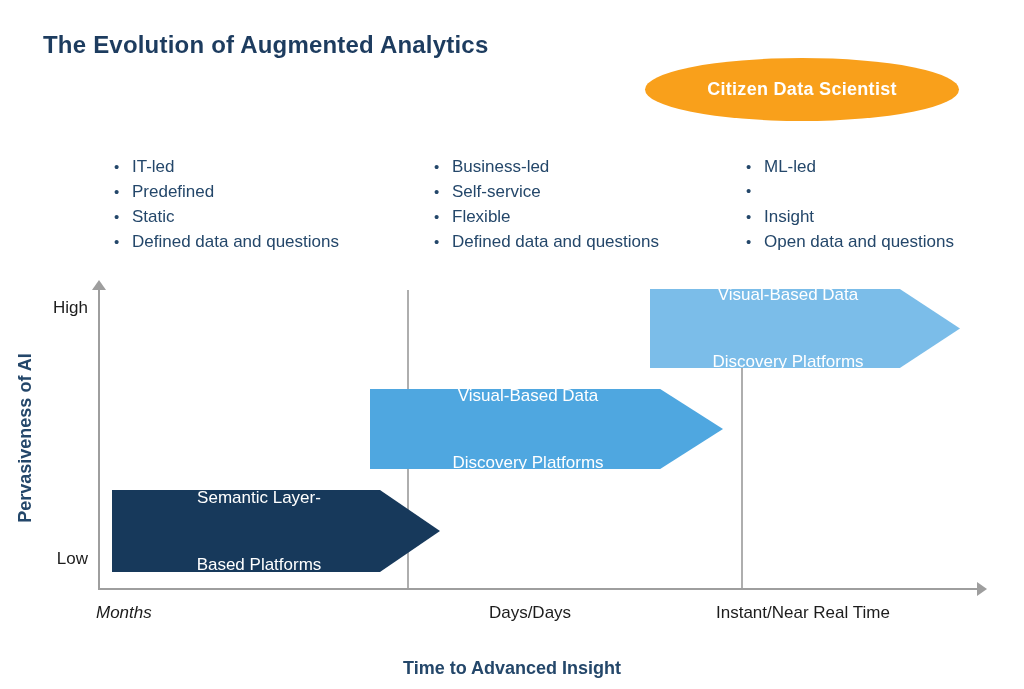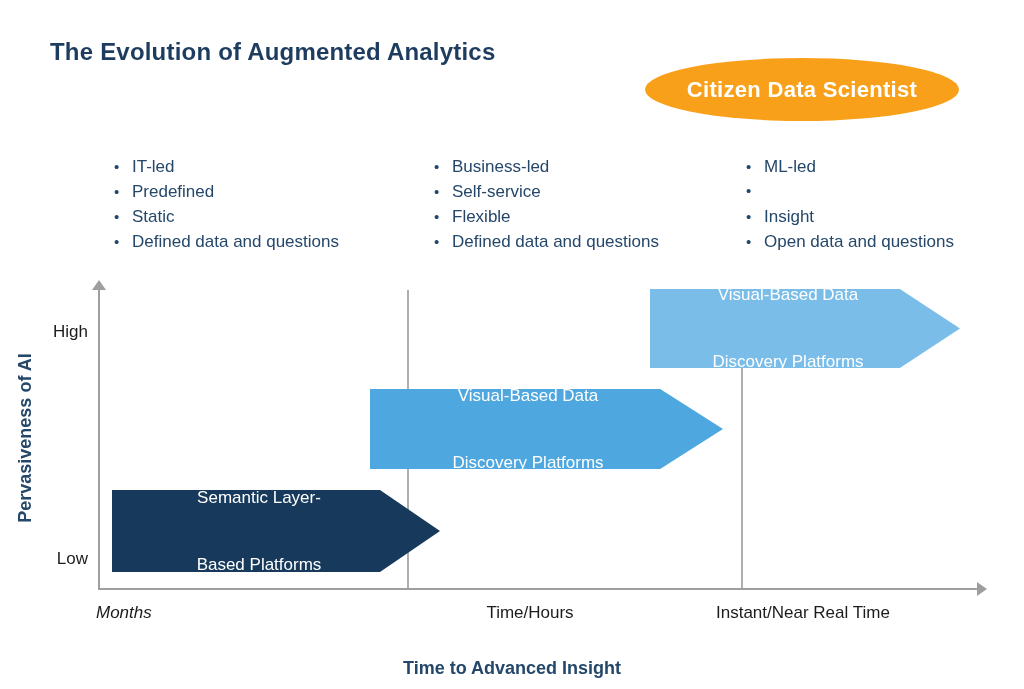--- a/index.html
+++ b/index.html
@@ -2,29 +2,29 @@
 <html><head>
 <meta charset="utf-8">
 <style>
   html,body{margin:0;padding:0;background:#ffffff;}
   .canvas{
     position:relative;width:1024px;height:689px;background:#ffffff;overflow:hidden;
     font-family:"Liberation Sans",sans-serif;
   }
   
   .page-title{
-    position:absolute;left:42px;top:30px;margin:8px;
+    position:absolute;left:42px;top:30px;margin:1px;
     font-size:24px;font-weight:bold;color:#1d3c5f;letter-spacing:.2px;
   }
   
   .badge{
     position:absolute;left:645px;top:58px;width:314px;height:63px;
     border-radius:50%;display:flex;align-items:center;justify-content:center;
   }
-  .badge span{color:#ffffff;font-size:22px;font-weight:bold;letter-spacing:.3px;text-align:center;}
+  .badge span{color:#ffffff;font-size:18px;font-weight:bold;letter-spacing:.3px;text-align:center;}
   
   .bcol{position:absolute;top:157px;list-style:none;margin:0;padding:0;}
   .bcol.c1{left:114px;}
   .bcol.c2{left:434px;}
   .bcol.c3{left:746px;}
   .bcol li{
     display:flex;align-items:baseline;height:25px;
     font-size:17px;color:#24476a;white-space:nowrap;
   }
   .bcol .dot{width:18px;font-size:15px;color:#24476a;flex:0 0 18px;}
@@ -33,21 +33,21 @@
   .x-axis-line{position:absolute;left:98px;top:588px;width:880px;height:2px;background:#9e9e9e;}
   .y-arrowhead{position:absolute;left:92px;top:280px;width:0;height:0;
     border-left:7px solid transparent;border-right:7px solid transparent;border-bottom:10px solid #9e9e9e;}
   .x-arrowhead{position:absolute;left:977px;top:582px;width:0;height:0;
     border-top:7px solid transparent;border-bottom:7px solid transparent;border-left:10px solid #9e9e9e;}
   .gridline{position:absolute;top:290px;width:2px;height:298px;background:#aeaeae;z-index:1;}
   .gl1{left:407px;}
   .gl2{left:741px;}
   
   .ylab{position:absolute;width:52px;text-align:right;font-size:17px;color:#1c1c1c;}
-  .ylab.high{left:36px;top:298px;margin-top:24px;}
+  .ylab.high{left:36px;top:298px;}
   .ylab.low{left:36px;top:549px;}
   .y-title{
     position:absolute;left:-88px;top:426px;width:230px;height:24px;text-align:center;
     transform:rotate(-90deg);font-size:18px;font-weight:bold;color:#24476a;
   }
   .xlab{position:absolute;top:603px;font-size:17px;color:#1c1c1c;white-space:nowrap;}
   .xlab.t1{left:96px;font-style:italic;}
   .xlab.t2{left:455px;width:150px;text-align:center;}
   .xlab.t3{left:716px;width:214px;text-align:left;}
   .x-title{
@@ -144,21 +144,21 @@
   <div class="y-axis-line"></div>
   <div class="y-arrowhead"></div>
   <div class="x-axis-line"></div>
   <div class="x-arrowhead"></div>
 
   <div class="ylab high">High</div>
   <div class="ylab low">Low</div>
   <div class="y-title">Pervasiveness of AI</div>
 
   <div class="xlab t1">Months</div>
-  <div class="xlab t2">Time/Hours</div>
+  <div class="xlab t2">Days/Days</div>
   <div class="xlab t3">Instant/Near Real Time</div>
   <div class="x-title">Time to Advanced Insight</div>
 
   <div class="stage-arrow arrow1" style="background: rgb(23, 57, 91);">
     <div class="arrow-label">
       <span>Semantic Layer-</span>
       <span>Based Platforms</span>
     </div>
   </div>
 

